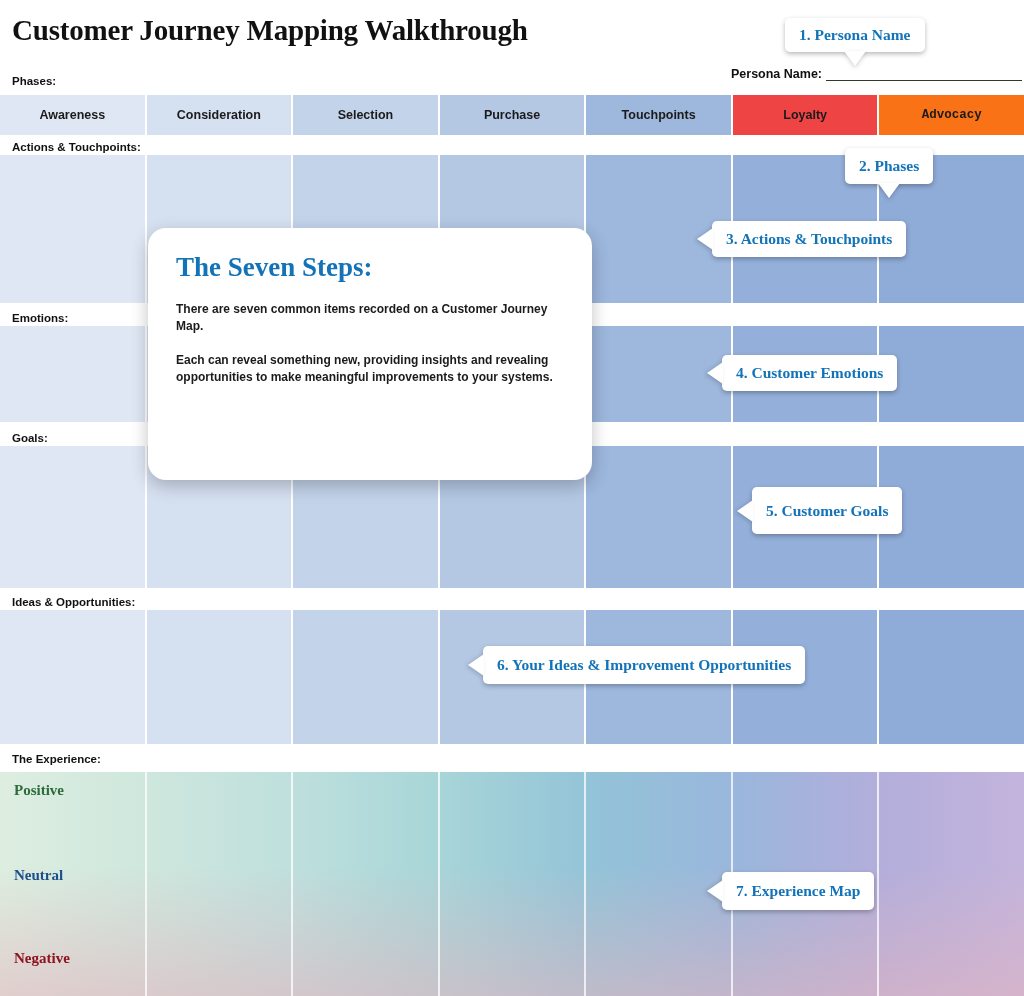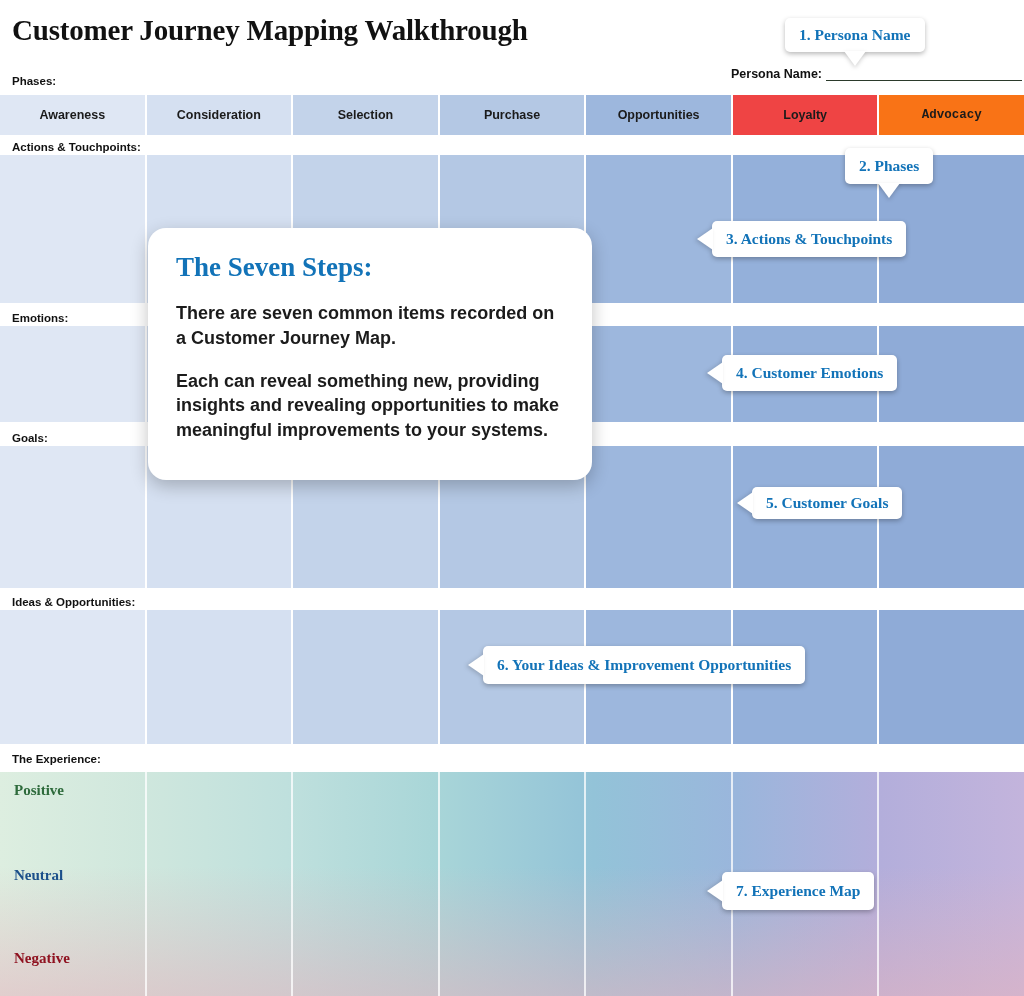--- a/index.html
+++ b/index.html
@@ -191,21 +191,21 @@
     left: 50%;
     transform: translateX(-50%);
     filter: drop-shadow(0 2px 2px rgba(0,0,0,0.18));
   }
 
   
   #callout-1 { left: 785px; top: 18px; height: 34px; }
   #callout-2 { left: 845px; top: 148px; height: 36px; }
   #callout-3 { left: 712px; top: 221px; height: 36px; }
   #callout-4 { left: 722px; top: 355px; height: 36px; }
-  #callout-5 { left: 752px; top: 487px; height: 32px; }
+  #callout-5 { left: 752px; top: 487px; height: 47px; }
   #callout-6 { left: 483px; top: 646px; height: 38px; }
   #callout-7 { left: 722px; top: 872px; height: 38px; }
 
   
   #steps-card {
     position: absolute;
     left: 148px;
     top: 228px;
     width: 444px;
     height: 252px;
@@ -216,21 +216,21 @@
     box-sizing: border-box;
   }
   #steps-title {
     font-family: "Liberation Serif", serif;
     font-weight: bold;
     font-size: 27px;
     color: #1273b8;
     margin: 0 0 18px 0;
   }
   .steps-para {
-    font-size: 18px;
+    font-size: 12px;
     font-weight: bold;
     line-height: 1.38;
     color: #1b1b1b;
     margin: 0 0 18px 0;
   }
   .steps-para:last-child { margin-bottom: 0; }
 </style>
 </head>
 <body>
 
@@ -243,21 +243,21 @@
     <input id="persona-input" type="text" value="" placeholder="" style="">
   </div>
 
   <div class="section-label" style="top: 75px;">Phases:</div>
 
   <div id="phase-header">
     <div class="phase-cell" style="background: rgb(223, 231, 244);">Awareness</div>
     <div class="phase-cell" style="background: rgb(213, 224, 241);">Consideration</div>
     <div class="phase-cell" style="background: rgb(195, 211, 234);">Selection</div>
     <div class="phase-cell" style="background: rgb(180, 200, 228);">Purchase</div>
-    <div class="phase-cell" style="background: rgb(157, 183, 221);">Opportunities</div>
+    <div class="phase-cell" style="background: rgb(157, 183, 221);">Touchpoints</div>
     <div class="phase-cell" style="background: #ef4444;">Loyalty</div>
     <div class="phase-cell" style="background: #f97316; font-family: Liberation Mono, monospace;">Advocacy</div>
   </div>
 
   <div class="section-label" style="top: 141px;">Actions &amp; Touchpoints:</div>
   <div class="band" id="band-actions" style="top: 155px; height: 148px;">
     <div class="cell" style="background: rgb(223, 231, 244);"></div>
     <div class="cell" style="background: rgb(213, 224, 241);"></div>
     <div class="cell" style="background: rgb(195, 211, 234);"></div>
     <div class="cell" style="background: rgb(180, 200, 228);"></div>

